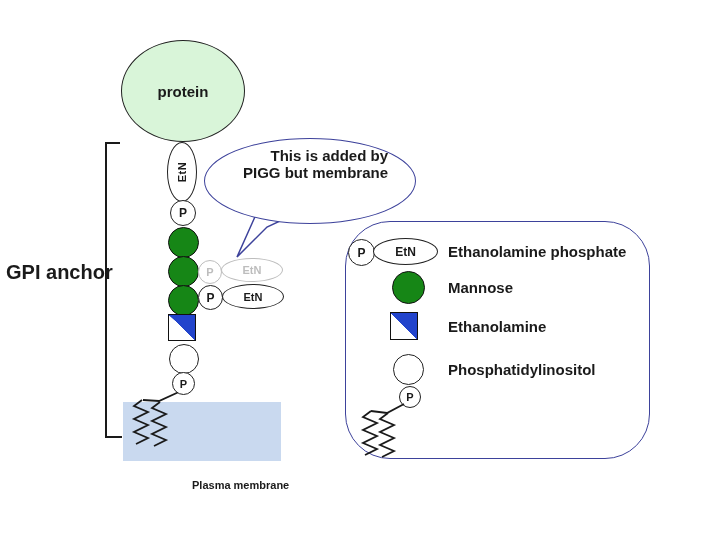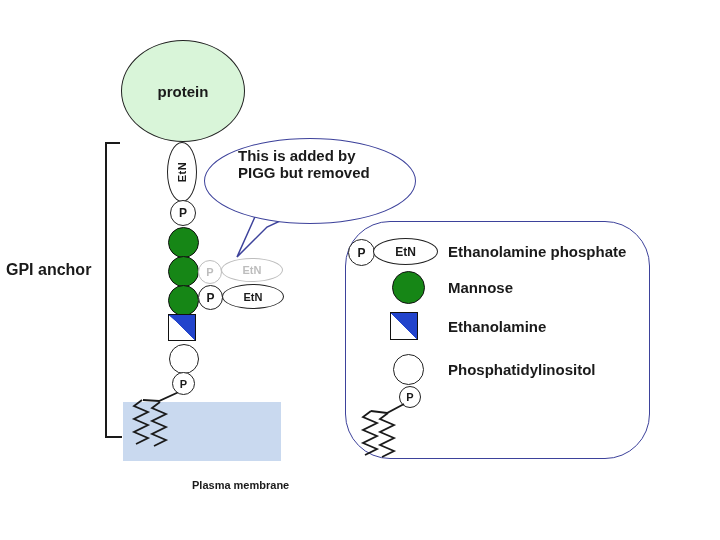--- a/index.html
+++ b/index.html
@@ -41,27 +41,27 @@
     display:flex;align-items:center;justify-content:center;font-size:11px;}
   .glcn{
     left:168px;top:314px;width:26px;height:25px;border:1.6px solid #111;
     background:linear-gradient(to top right,#ffffff 49.5%,var(--c-glucosamine_blue,#2244cc) 50%);
   }
   .inositol{left:169px;top:344px;width:28px;height:28px;}
   .p-bottom{left:172px;top:372px;width:21px;height:21px;font-size:11px;}
 
   .membrane{left:123px;top:402px;width:158px;height:59px;background:var(--c-membrane_fill,#c9d9ef);}
   .membrane-label{left:192px;top:431px;font-size:11px;white-space:nowrap;margin-top:48px;}
-  .gpi-label{left:6px;top:261px;font-size:16px;white-space:nowrap;}
+  .gpi-label{left:6px;top:261px;font-size:20px;white-space:nowrap;}
 
   .bubble{
     left:204px;top:138px;width:210px;height:84px;border-radius:50%;
     background:#fff;border:1.5px solid var(--c-callout_border,#3d429b);
   }
-  .bubble-text{left:238px;top:147px;width:150px;font-size:15px;line-height:17px;}
+  .bubble-text{left:238px;top:147px;width:150px;font-size:15px;line-height:17px;text-align:right;}
   .bubble-text div{white-space:nowrap;}
 
   .legend-box{
     left:345px;top:221px;width:303px;height:236px;border-radius:45px;
     background:#fff;border:1.5px solid var(--c-legend_border,#3d429b);
   }
   .lg-p{left:348px;top:239px;width:25px;height:25px;font-size:12px;}
   .lg-etn{left:373px;top:238px;width:63px;height:25px;border-radius:50%;
     background:#fff;border:1.4px solid #222;
     display:flex;align-items:center;justify-content:center;font-size:12px;}
@@ -120,21 +120,21 @@
 
   <div class="abs gpi-label">GPI anchor</div>
   <div class="abs membrane-label">Plasma membrane</div>
 
   <svg class="overlay">
     <polygon points="258,210 237,257 267,227 295,214" fill="#ffffff" style="stroke:var(--c-callout_border,#3d429b);stroke-width:1.5"></polygon>
   </svg>
   <div class="abs bubble"></div>
   <div class="abs bubble-text">
     <div>This is added by</div>
-    <div>PIGG but removed</div>
+    <div>PIGG but membrane</div>
   </div>
 
   <div class="abs legend-box"></div>
   <div class="abs circ lg-p">
     <span>P</span>
   </div>
   <div class="abs lg-etn">
     <span>EtN</span>
   </div>
   <div class="abs lg-mannose"></div>

